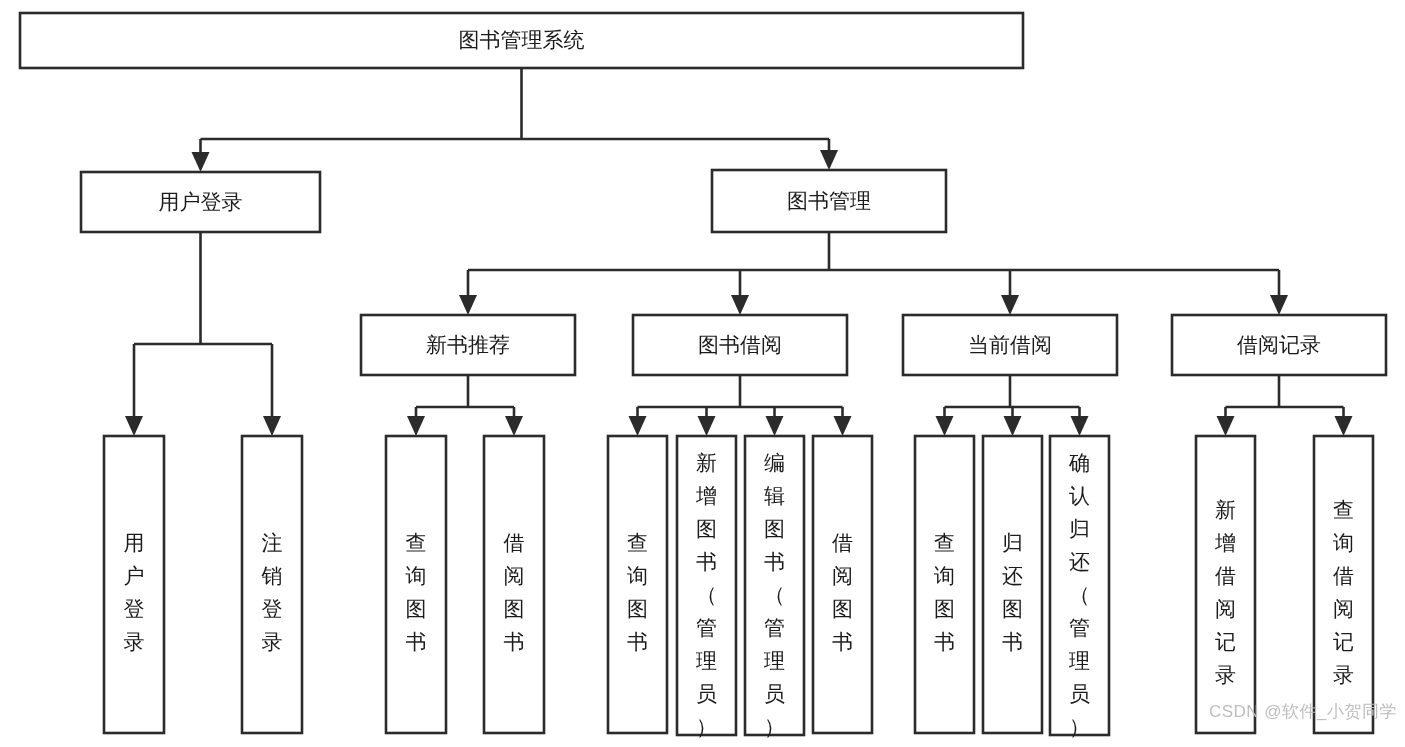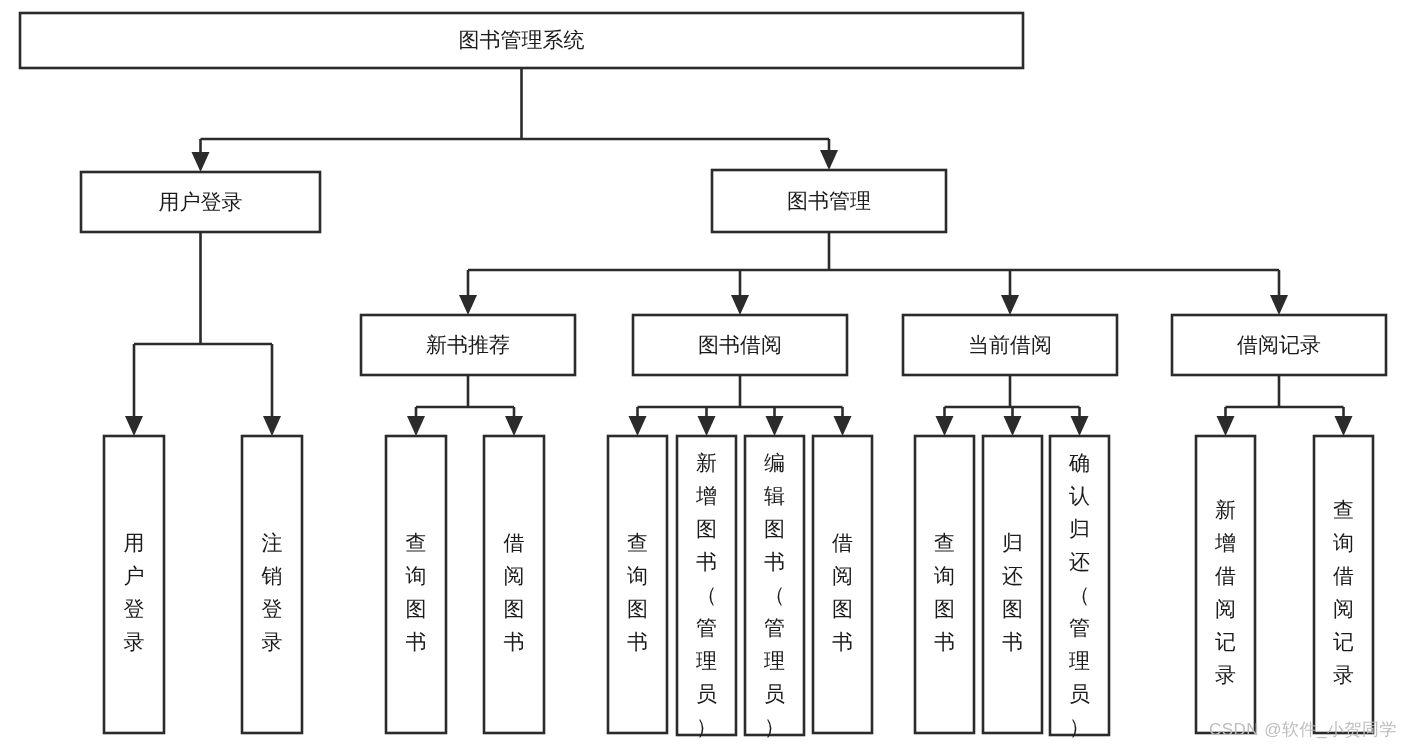--- a/index.html
+++ b/index.html
@@ -47,21 +47,21 @@
     fill: none;
     stroke-linecap: butt;
   }
   .arrow-head {
     fill: #2b2b2b;
     stroke: none;
   }
   .watermark-text {
     position: absolute;
     right: 8px;
-    bottom: 6px;
+    bottom: 24px;
     color: #bdbdbd;
     font-size: 17px;
     font-family: "Liberation Sans", "DejaVu Sans", sans-serif;
     white-space: nowrap;
     letter-spacing: 0.5px;
     pointer-events: none;
   }
 </style>
 </head>
 <body>

